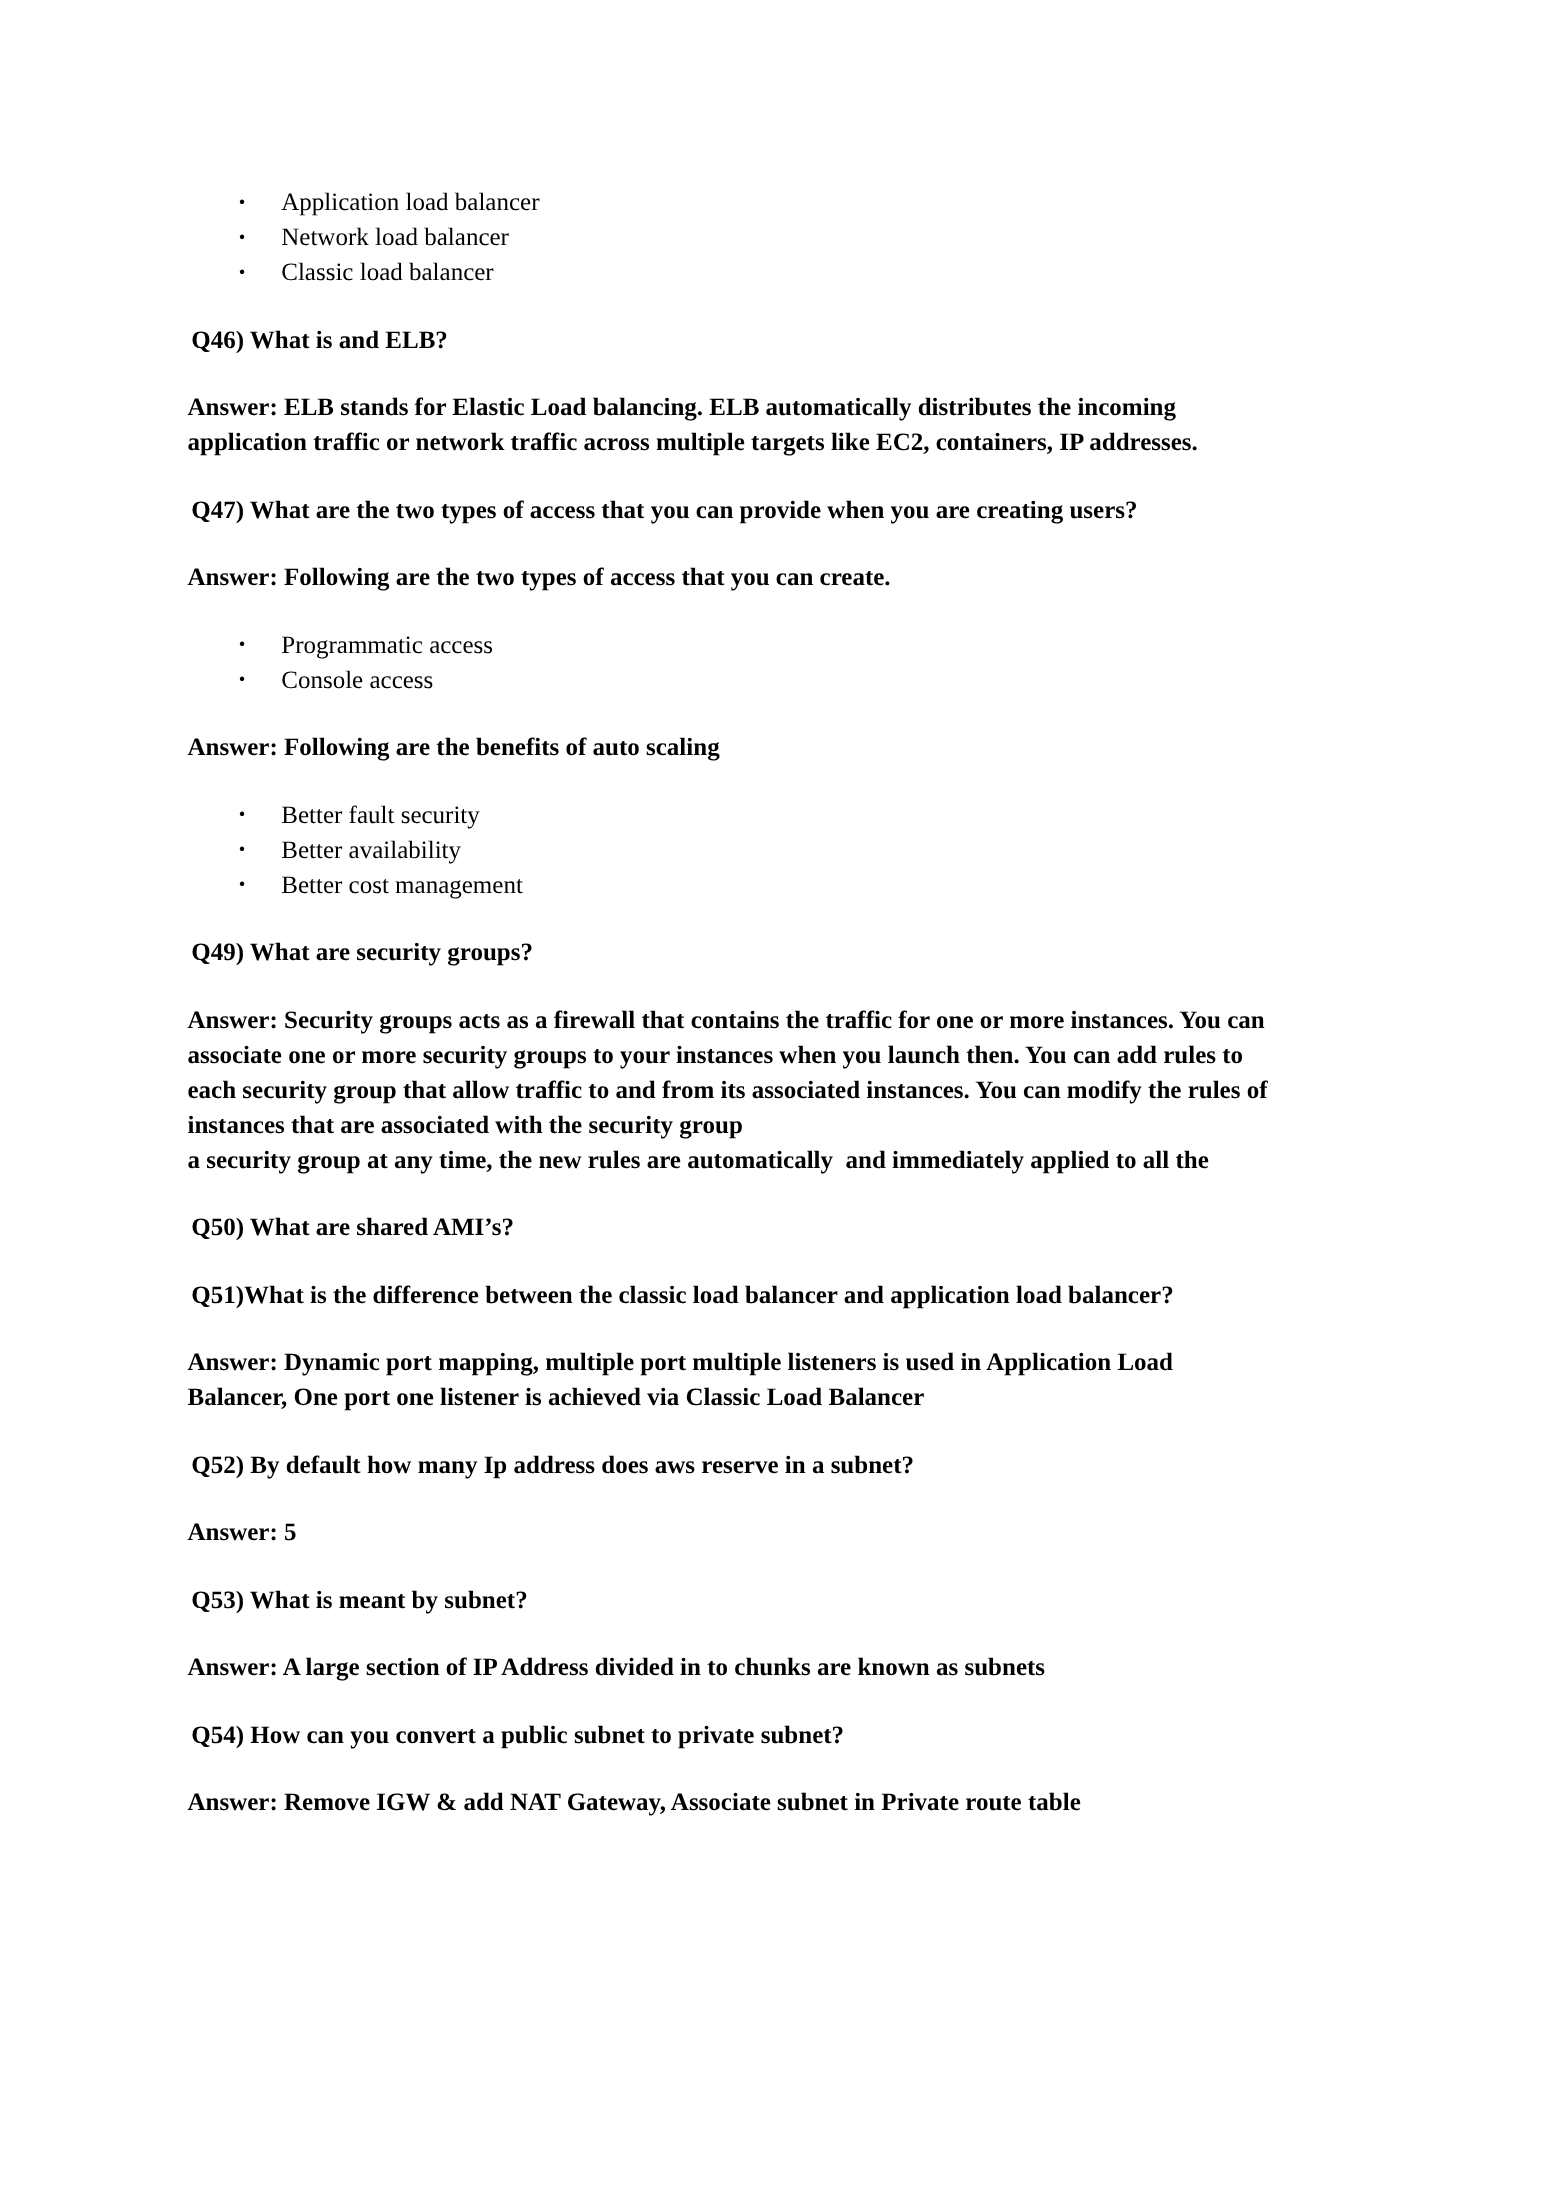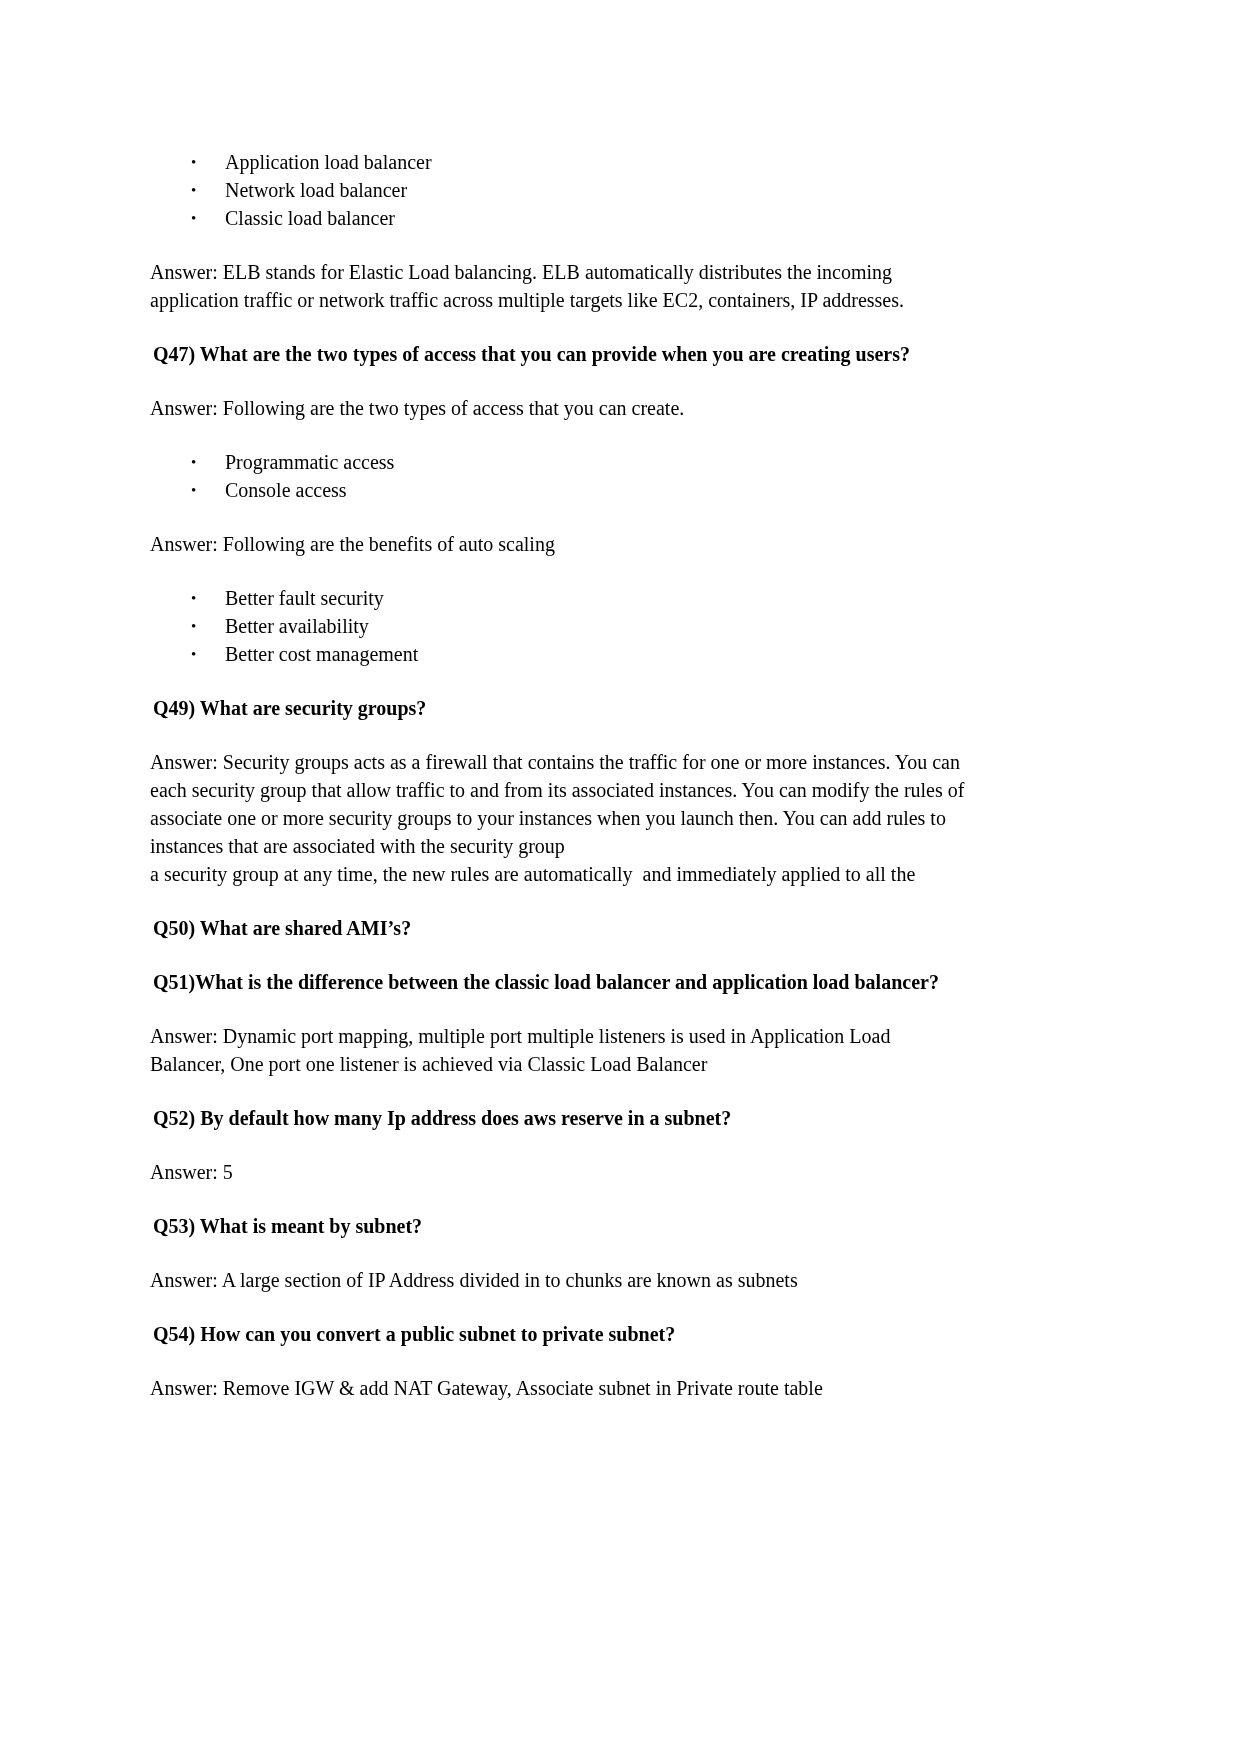--- a/index.html
+++ b/index.html
@@ -19,21 +19,21 @@
     font-size: 20px;
     line-height: 28px;
     overflow: hidden;
   }
   .block { margin: 0 0 26px 0; padding: 0; }
   .heading {
     font-weight: bold;
     padding-left: 3px;
     white-space: pre;
   }
-  .line { white-space: pre; }
+  .line { white-space: pre; font-weight: bold; }
   ul.bullets {
     list-style: none;
     margin: 0 0 26px 0;
     padding: 0;
   }
   ul.bullets li {
     position: relative;
     padding-left: 75px;
     white-space: pre;
   }
@@ -49,20 +49,21 @@
 <body>
 
 <div class="page">
 
   <ul class="bullets block">
     <li><span class="marker">•</span><span>Application load balancer</span></li>
     <li><span class="marker">•</span><span>Network load balancer</span></li>
     <li><span class="marker">•</span><span>Classic load balancer</span></li>
   </ul>
 
+  <div class="heading block">Q46) What is and ELB?</div>
   <div class="block">
     <div class="line">Answer: ELB stands for Elastic Load balancing. ELB automatically distributes the incoming</div>
     <div class="line">application traffic or network traffic across multiple targets like EC2, containers, IP addresses.</div>
   </div>
 
   <div class="heading block">Q47) What are the two types of access that you can provide when you are creating users?</div>
   <div class="block">
     <div class="line">Answer: Following are the two types of access that you can create.</div>
   </div>
   <ul class="bullets block">
@@ -75,22 +76,22 @@
   </div>
   <ul class="bullets block">
     <li><span class="marker">•</span><span>Better fault security</span></li>
     <li><span class="marker">•</span><span>Better availability</span></li>
     <li><span class="marker">•</span><span>Better cost management</span></li>
   </ul>
 
   <div class="heading block">Q49) What are security groups?</div>
   <div class="block">
     <div class="line">Answer: Security groups acts as a firewall that contains the traffic for one or more instances. You can</div>
+    <div class="line">associate one or more security groups to your instances when you launch then. You can add rules to</div>
     <div class="line">each security group that allow traffic to and from its associated instances. You can modify the rules of</div>
-    <div class="line">associate one or more security groups to your instances when you launch then. You can add rules to</div>
     <div class="line">instances that are associated with the security group</div>
     <div class="line">a security group at any time, the new rules are automatically  and immediately applied to all the</div>
   </div>
 
   <div class="heading block">Q50) What are shared AMI’s?</div>
 
   <div class="heading block">Q51)What is the difference between the classic load balancer and application load balancer?</div>
   <div class="block">
     <div class="line">Answer: Dynamic port mapping, multiple port multiple listeners is used in Application Load</div>
     <div class="line">Balancer, One port one listener is achieved via Classic Load Balancer</div>

